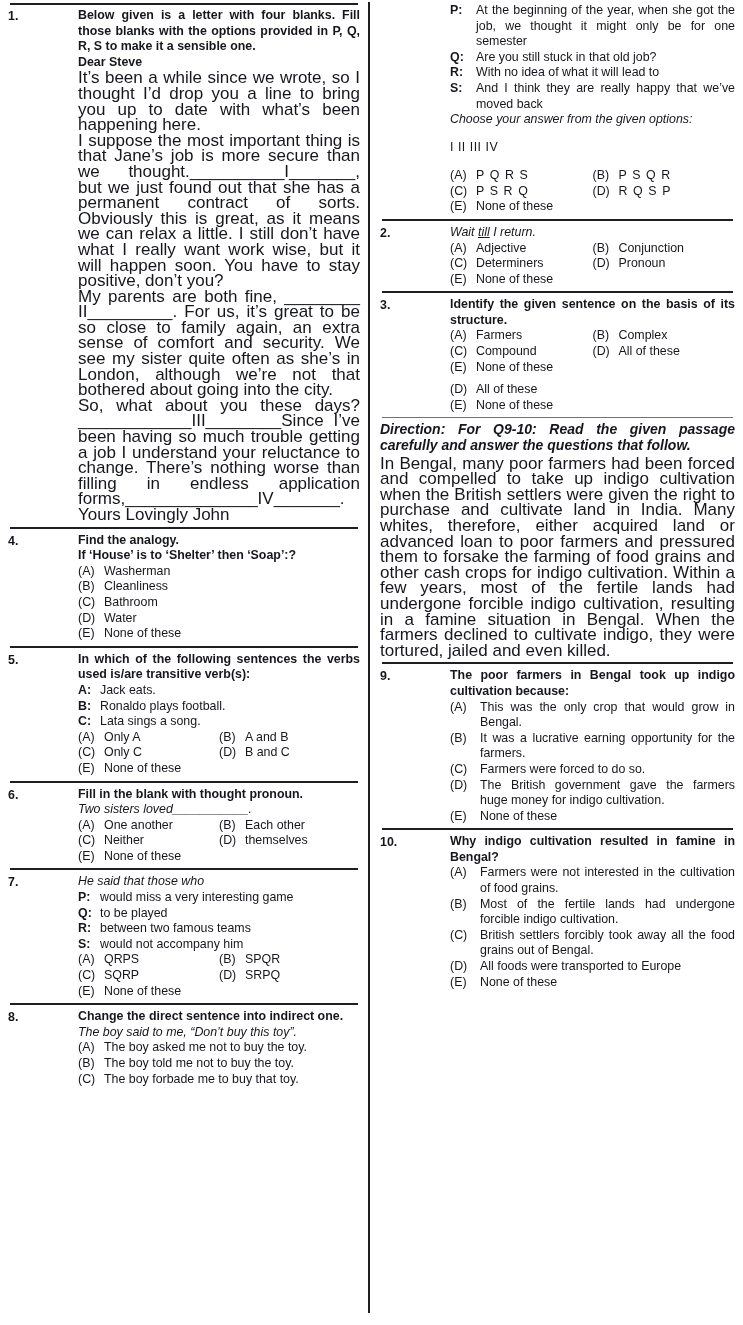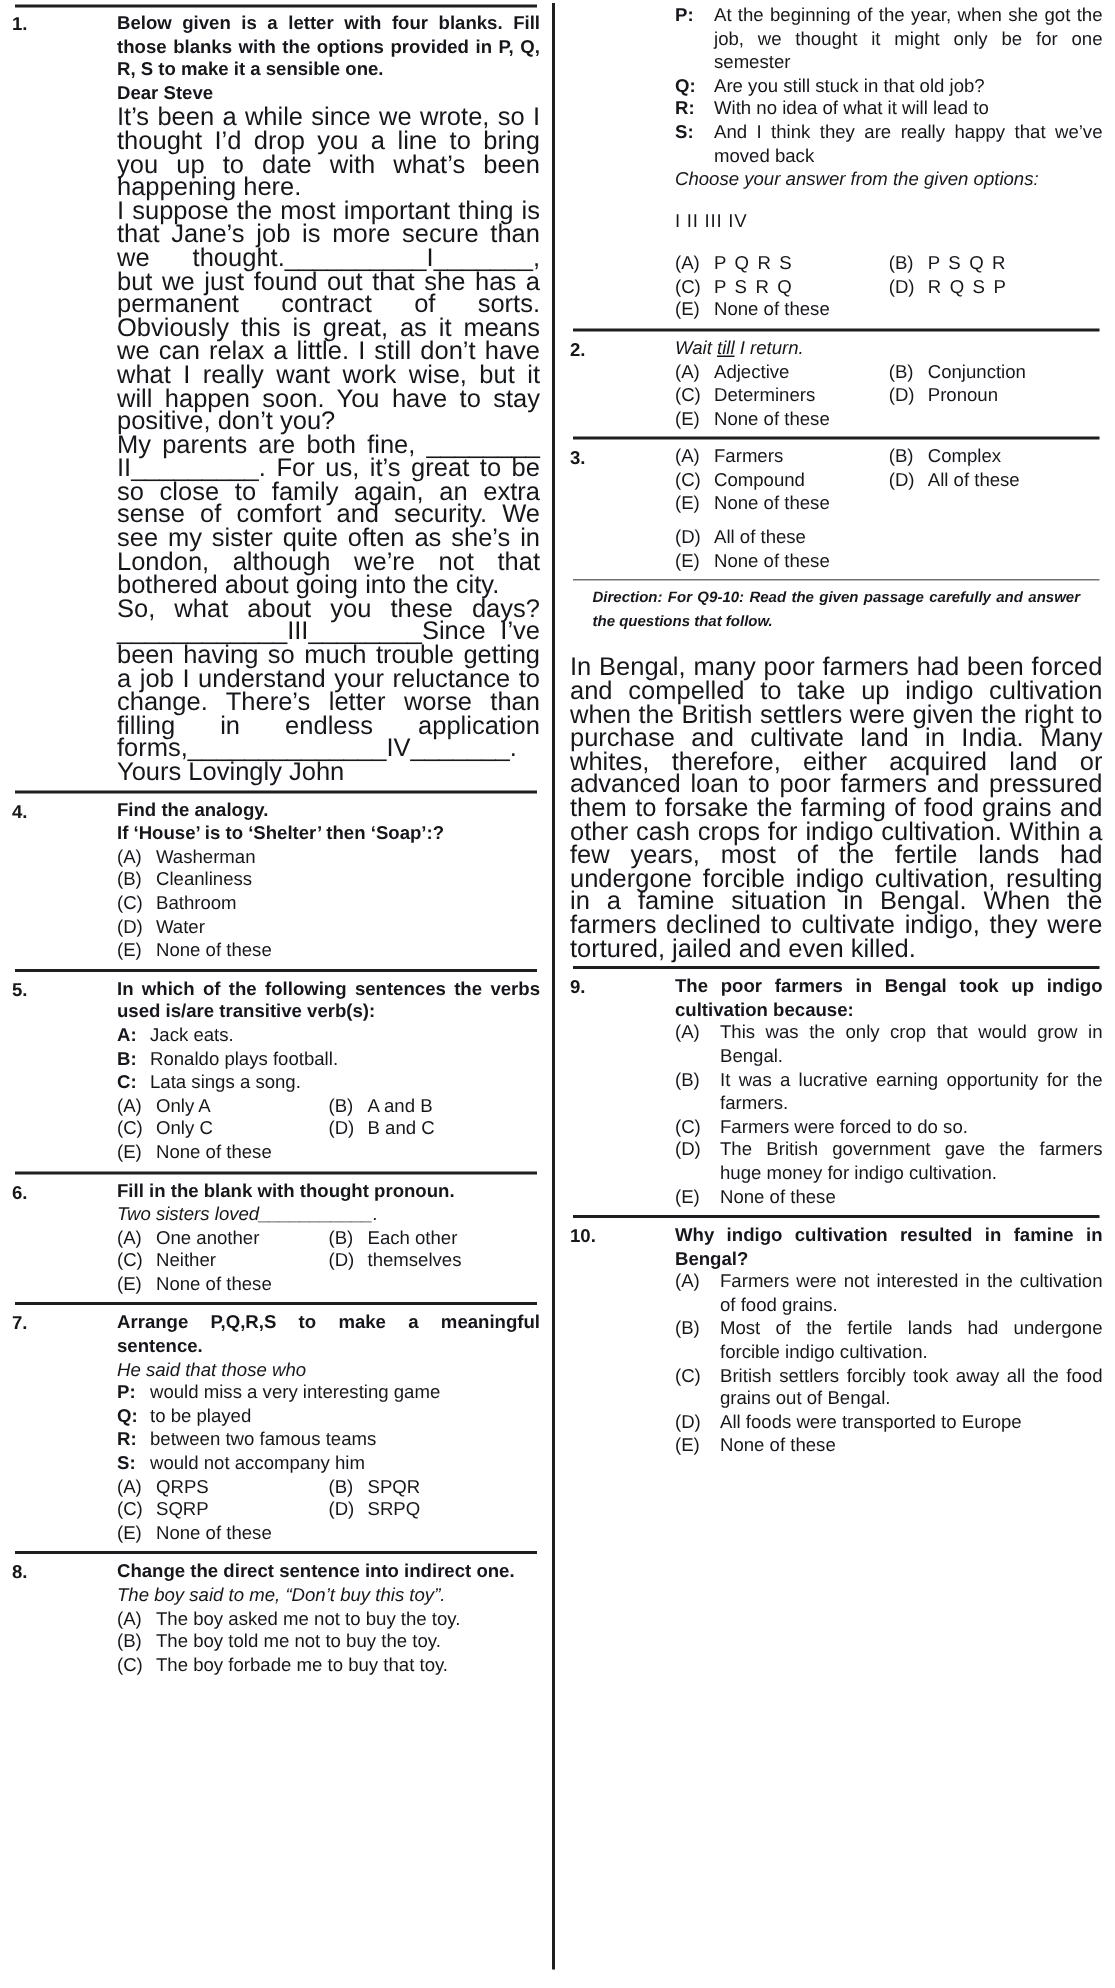--- a/index.html
+++ b/index.html
@@ -82,23 +82,23 @@
   }
   .stem-italic {
     font-style: italic;
     font-size: 12.4px;
     line-height: 15.6px;
     margin: 0;
   }
   .stem-bold-italic {
     font-style: italic;
     font-weight: bold;
-    font-size: 10px;
-    line-height: 15.6px;
-    margin: 15px;
+    font-size: 14px;
+    line-height: 15.6px;
+    margin: 0;
     text-align: justify;
   }
   .para {
     font-size: 17px;
     line-height: 15.6px;
     text-align: justify;
     text-justify: inter-word;
     margin: 0;
   }
 
@@ -161,21 +161,21 @@
       <div class="top-rule"></div>
 
       <div class="q">
         <div class="qnum">1.</div>
         <div class="qbody">
           <p class="qtext">Below given is a letter with four blanks. Fill those blanks with the options provided in P, Q, R, S to make it a sensible one.</p>
           <p class="qtext">Dear Steve</p>
           <p class="para">It’s been a while since we wrote, so I thought I’d drop you a line to bring you up to date with what’s been happening here.</p>
           <p class="para">I suppose the most important thing is that Jane’s job is more secure than we thought.__________I_______, but we just found out that she has a permanent contract of sorts. Obviously this is great, as it means we can relax a little. I still don’t have what I really want work wise, but it will happen soon. You have to stay positive, don’t you?</p>
           <p class="para">My parents are both fine, ________ II_________. For us, it’s great to be so close to family again, an extra sense of comfort and security. We see my sister quite often as she’s in London, although we’re not that bothered about going into the city.</p>
-          <p class="para">So, what about you these days? ____________III________Since I’ve been having so much trouble getting a job I understand your reluctance to change. There’s letter worse than filling in endless application forms,______________IV_______.</p>
+          <p class="para">So, what about you these days? ____________III________Since I’ve been having so much trouble getting a job I understand your reluctance to change. There’s nothing worse than filling in endless application forms,______________IV_______.</p>
           <p class="para">Yours Lovingly John</p>
         </div>
       </div>
 
       <hr class="sep">
 
       <div class="q">
         <div class="qnum">4.</div>
         <div class="qbody">
           <p class="qtext">Find the analogy.</p>
@@ -300,21 +300,20 @@
             </div>
           </div>
         </div>
       </div>
 
       <hr class="sep">
 
       <div class="q">
         <div class="qnum">7.</div>
         <div class="qbody">
-          <p class="qtext">Arrange P,Q,R,S to make a meaningful sentence.</p>
           <p class="stem-italic">He said that those who</p>
           <div class="labelled">
             <span class="lab">P:</span>
             <span class="val">would miss a very interesting game</span>
           </div>
           <div class="labelled">
             <span class="lab">Q:</span>
             <span class="val">to be played</span>
           </div>
           <div class="labelled">
@@ -477,20 +476,21 @@
             </div>
           </div>
         </div>
       </div>
 
       <hr class="sep">
 
       <div class="q">
         <div class="qnum">3.</div>
         <div class="qbody">
+          <p class="qtext">Identify the given sentence on the basis of its structure.</p>
           <div class="opts">
             <div class="optrow">
               <div class="opt half">
                 <span class="oletter">(A)</span>
                 <span class="otext">Farmers</span>
               </div>
               <div class="opt half">
                 <span class="oletter">(B)</span>
                 <span class="otext">Complex</span>
               </div>

